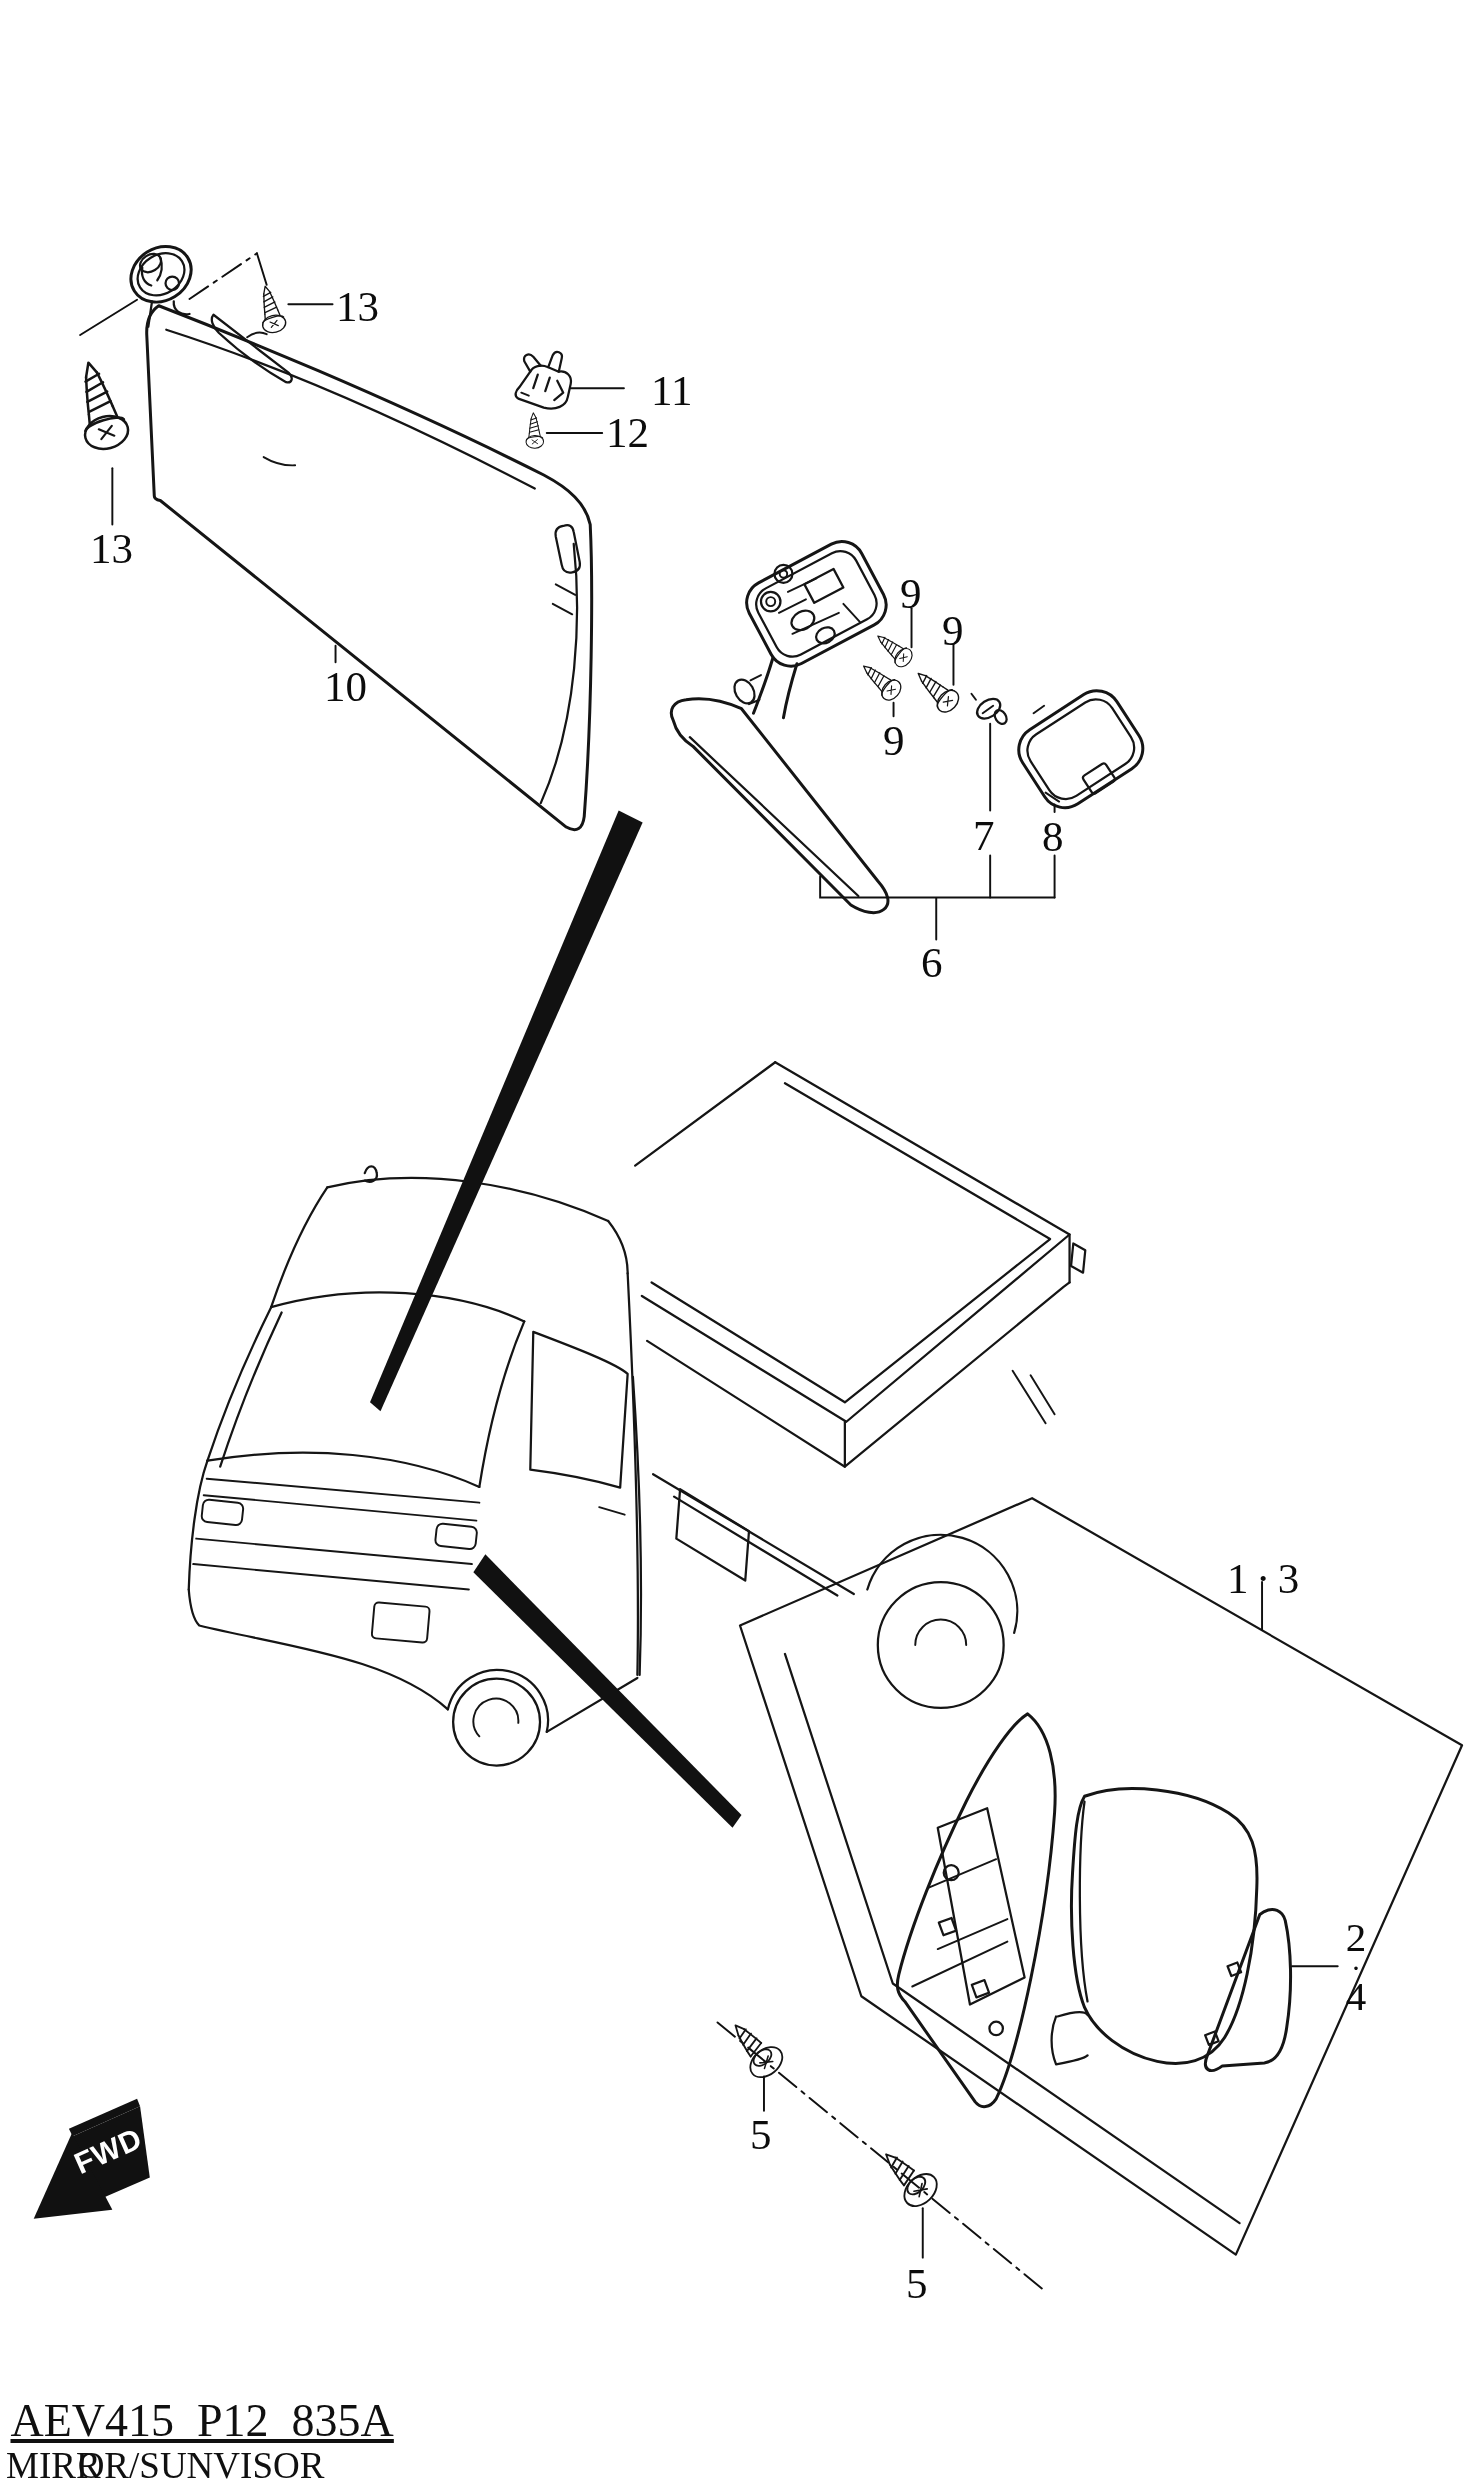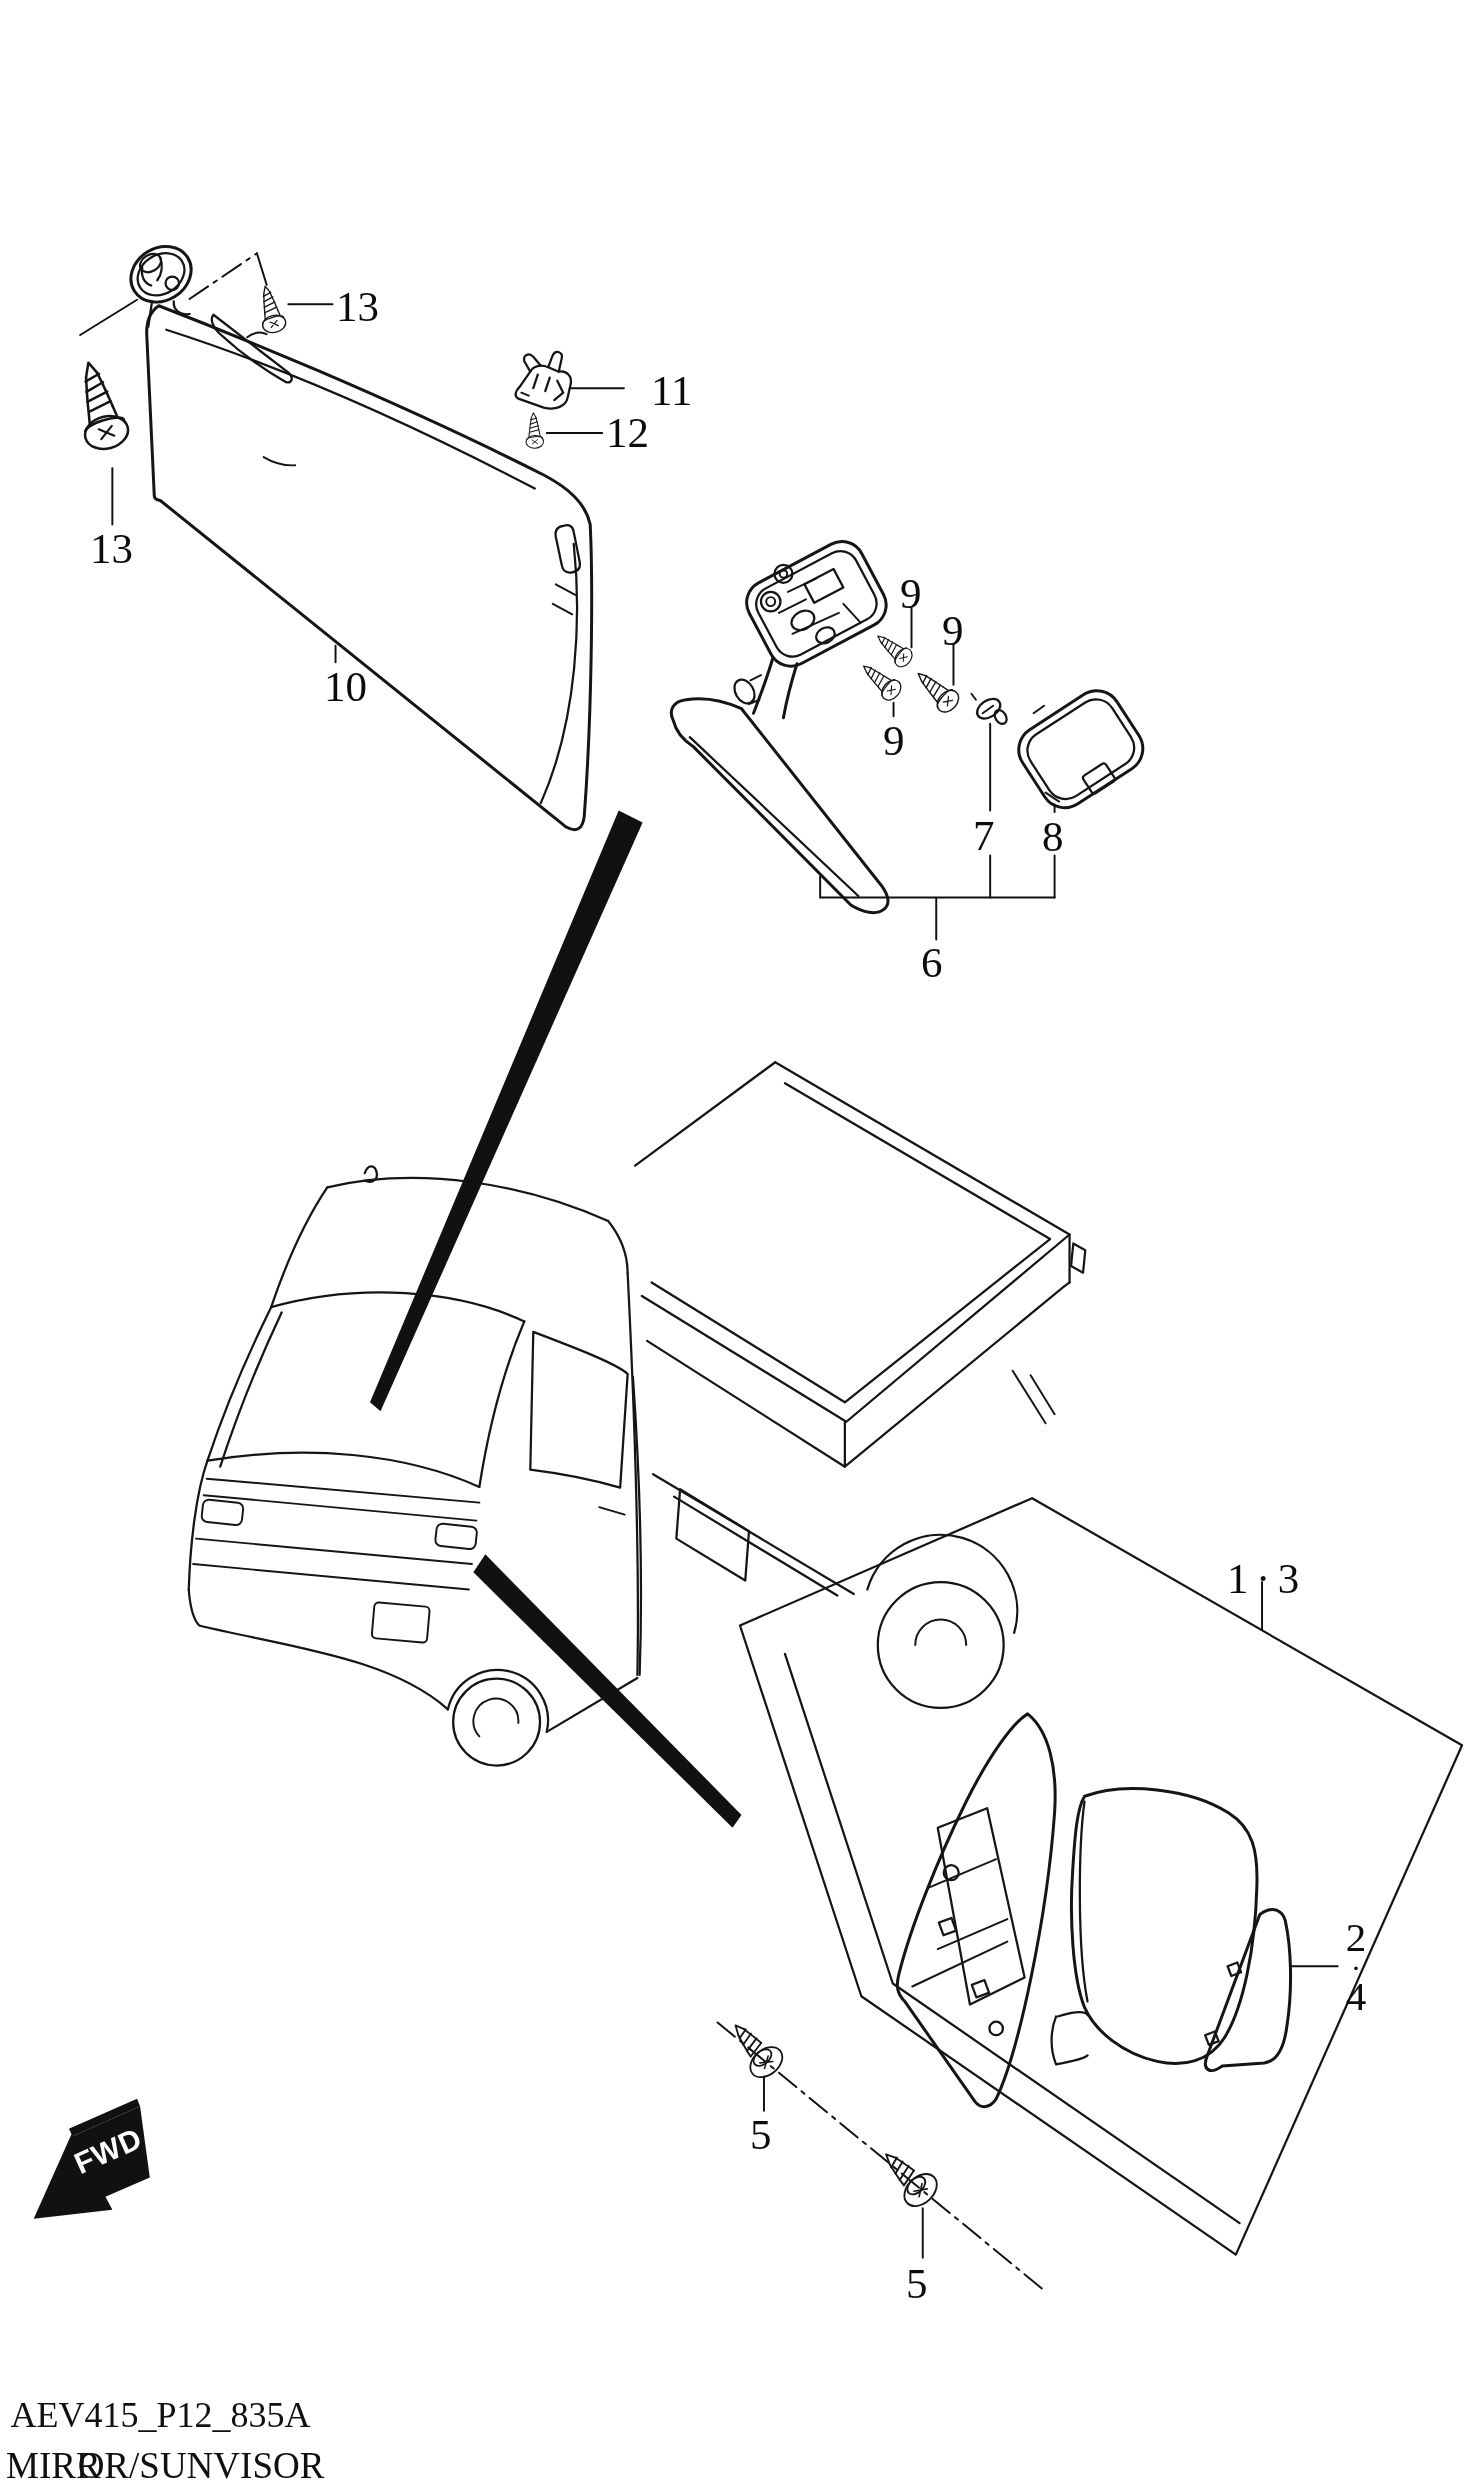--- a/index.html
+++ b/index.html
@@ -24,21 +24,21 @@
   .co9c{left:883px;top:719px;}
   .co7{left:973px;top:814px;}
   .co8{left:1042px;top:815px;}
   .co6{left:921px;top:941px;}
   .co13r{left:1227px;top:1545px;letter-spacing:7.5px;margin-top:12px;}
   .co24{left:1332px;top:1919px;width:48px;text-align:center;font-size:41px;line-height:0.92;}
   .co24 div{margin:0;}
   .co24 .mid{font-size:30px;line-height:0.7;}
   .co5a{left:750px;top:2113px;}
   .co5b{left:906px;top:2262px;}
-  .footer{position:absolute;left:10.5px;top:2394px;font-size:36px;letter-spacing:0px;white-space:nowrap;}
+  .footer{position:absolute;left:10.5px;top:2394px;font-size:46px;letter-spacing:0px;white-space:nowrap;text-decoration:underline;}
   .caption{position:absolute;left:6px;top:2444px;font-size:37px;white-space:nowrap;}
   .caption .ovl{margin-left:-0.62em;}
 </style>
 </head>
 <body>
 
 <div class="page">
 
   <svg class="art" viewBox="0 0 1980 3320">
     <defs>

